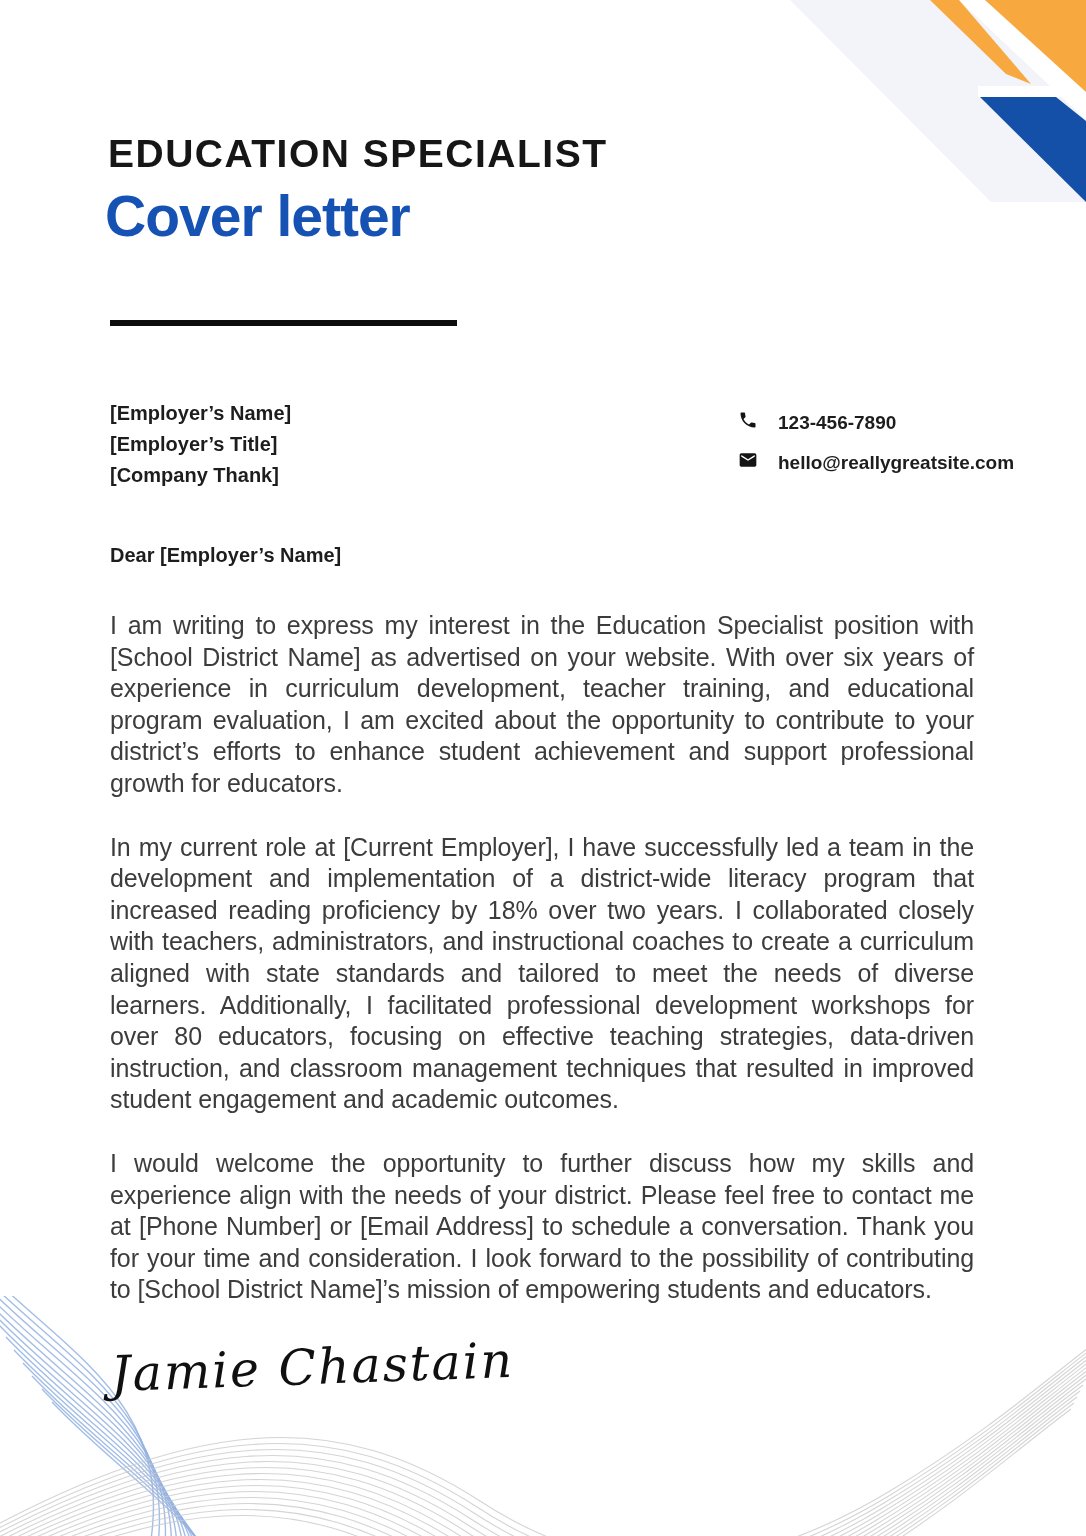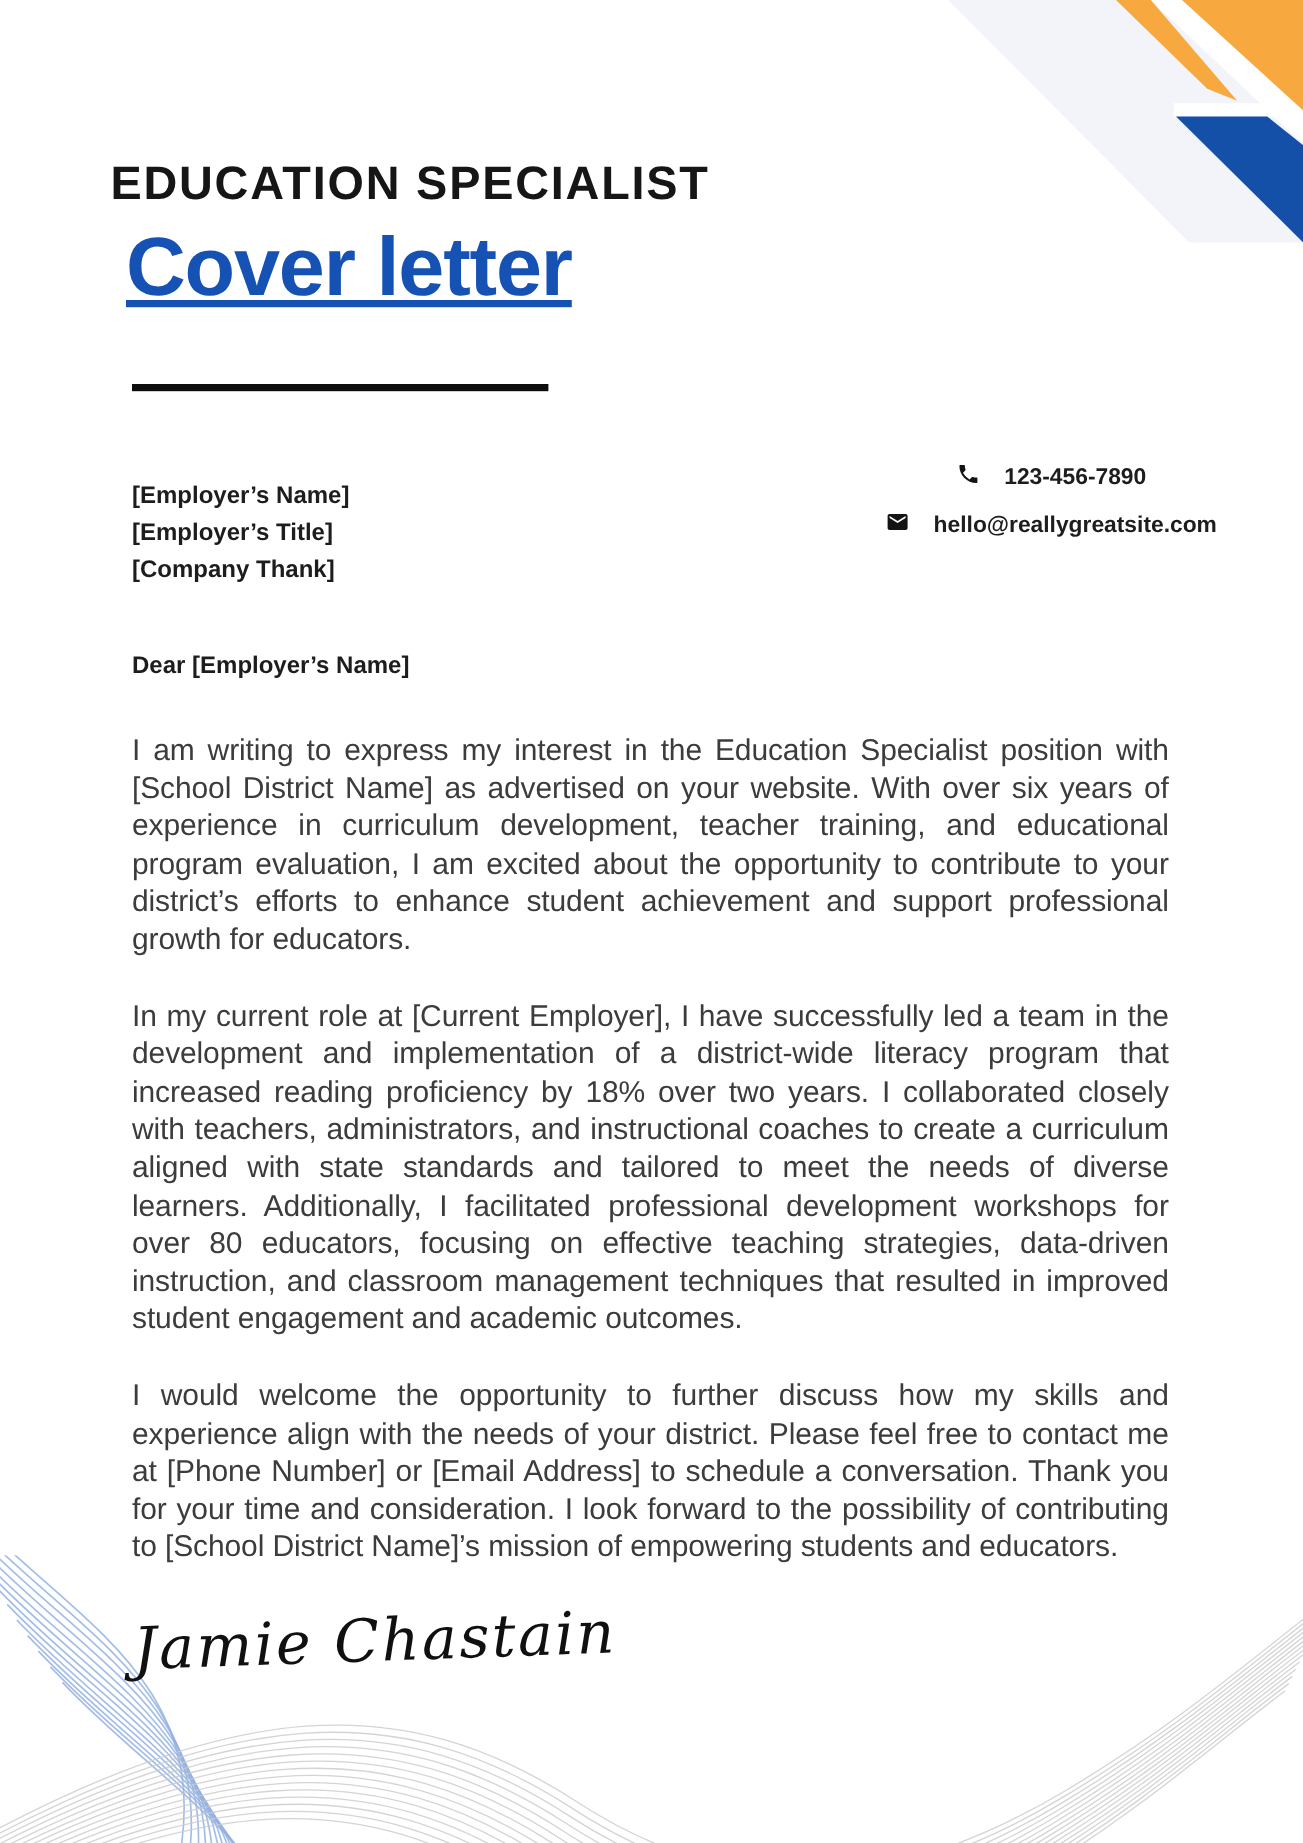--- a/index.html
+++ b/index.html
@@ -14,40 +14,40 @@
   }
   *{margin:0;padding:0;box-sizing:border-box;}
   html,body{background:#e8e8e8;}
   body{font-family:"Liberation Sans","DejaVu Sans",sans-serif;}
   .page{
     position:relative;width:1086px;height:1536px;margin:0 auto;
     background:#ffffff;overflow:hidden;
   }
   .corner-svg{position:absolute;top:0;left:0;width:1086px;height:210px;display:block;}
   .eyebrow{
-    position:absolute;left:92px;top:132px;
+    position:absolute;left:108px;top:132px;
     font-size:39px;font-weight:700;letter-spacing:1.5px;color:var(--ink);
     white-space:nowrap;
   }
   .doc-title{
     position:absolute;left:105px;top:183px;
-    font-size:69px;font-weight:800;color:var(--title_blue);
-    letter-spacing:-1px;white-space:nowrap;text-decoration:underline;
+    font-size:57px;font-weight:800;color:var(--title_blue);
+    letter-spacing:-1px;white-space:nowrap;
   }
   .title-rule{
     position:absolute;left:110px;top:320px;width:347px;height:6px;
     background:#0d0d0d;
   }
   .recipient{
     position:absolute;left:110px;top:398px;
     font-size:20px;font-weight:700;color:#1d1d1d;line-height:31px;
   }
   .contact{
-    position:absolute;left:738px;top:384px;
-    display:flex;flex-direction:column;gap:13px;align-items:center;
+    position:absolute;left:738px;top:409px;
+    display:flex;flex-direction:column;gap:13px;
   }
   .contact-row{display:flex;align-items:flex-start;gap:20px;}
   .contact-row .cicon{flex:0 0 20px;width:20px;height:22px;margin-top:0;}
   .contact-text{
     font-size:19px;font-weight:700;color:#1d1d1d;line-height:27px;white-space:nowrap;
   }
   .greeting{
     position:absolute;left:110px;top:544px;
     font-size:20px;font-weight:700;color:#1d1d1d;
   }

